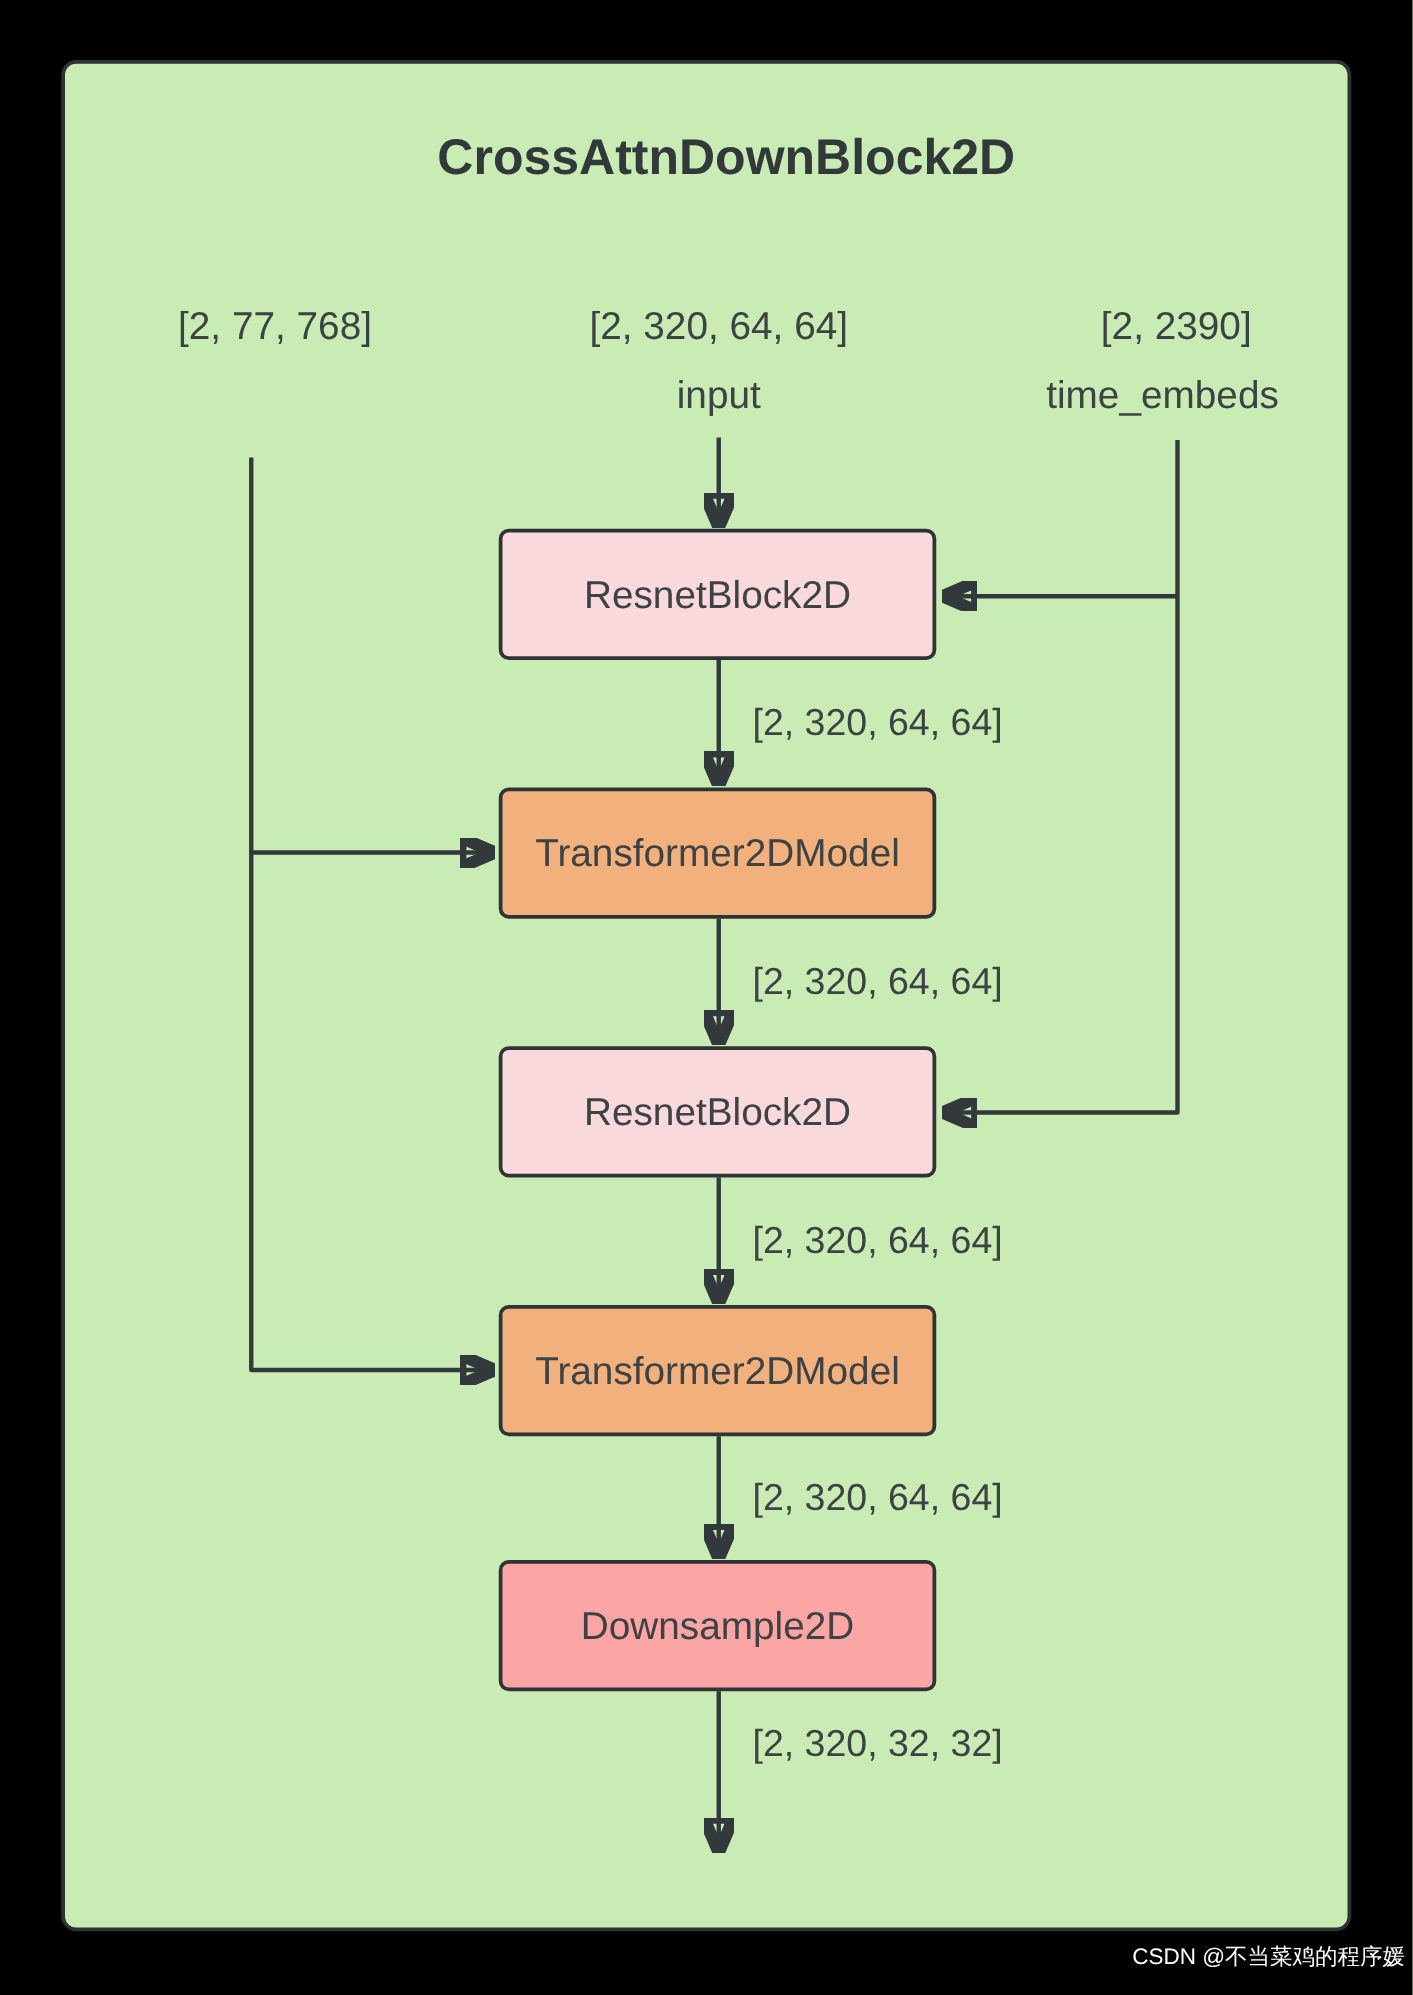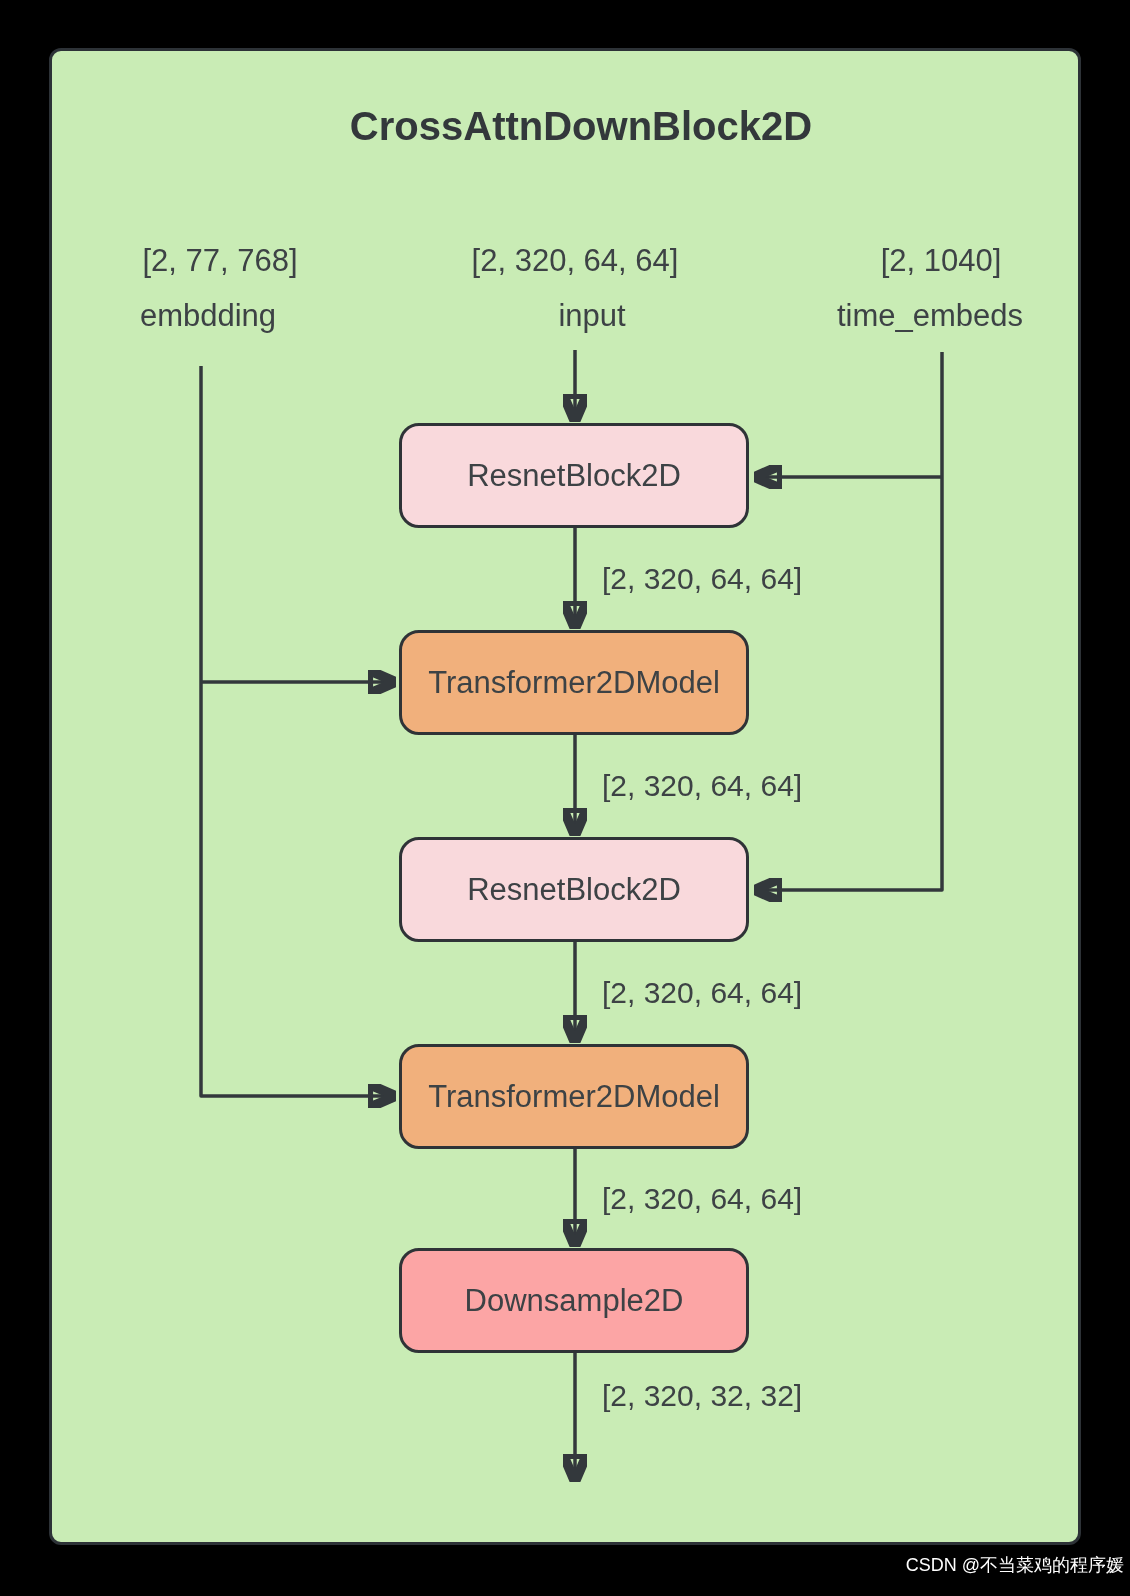--- a/index.html
+++ b/index.html
@@ -51,21 +51,21 @@
     font-size:30px;
     color:var(--text);
     line-height:40px;
     white-space:nowrap;
     text-align:left;
   }
   .block{
     position:absolute;
     left:399px;width:350px;height:105px;
     border:3px solid var(--box-border);
-    border-radius:20px;
+    border-radius:8px;
     display:flex;align-items:center;justify-content:center;
     font-size:31px;
     color:var(--text);
   }
   svg.wires{
     position:absolute;left:0;top:0;
     width:1130px;height:1596px;
     color:var(--line);
     pointer-events:none;
   }
@@ -112,27 +112,26 @@
   <path d="M201,682 H395" marker-end="url(#arrow)"></path>
 
   <path d="M942,352 V890 H755" marker-end="url(#arrow)"></path>
   <path d="M942,477 H755" marker-end="url(#arrow)"></path>
 </svg>
 
 <div class="title">CrossAttnDownBlock2D</div>
 
 <div class="lbl" style="left:70px;top:242px;width:300px;">[2, 77, 768]</div>
 <div class="lbl" style="left:58px;top:297px;width:300px;">
-  <div>embdding</div>
 </div>
 
 <div class="lbl" style="left:425px;top:242px;width:300px;">[2, 320, 64, 64]</div>
-<div class="lbl" style="left:442px;top:297px;width:300px;">input</div>
+<div class="lbl" style="left:425px;top:297px;width:300px;">input</div>
 
-<div class="lbl" style="left:791px;top:242px;width:300px;">[2, 1040]</div>
+<div class="lbl" style="left:791px;top:242px;width:300px;">[2, 2390]</div>
 <div class="lbl" style="left:780px;top:297px;width:300px;">time_embeds</div>
 
 <div class="block" style="top: 423px; background-color: rgb(249, 217, 220);">ResnetBlock2D</div>
 <div class="block" style="top: 630px; background-color: rgb(241, 176, 124);">Transformer2DModel</div>
 <div class="block" style="top: 837px; background-color: rgb(249, 217, 220);">ResnetBlock2D</div>
 <div class="block" style="top: 1044px; background-color: rgb(241, 176, 124);">Transformer2DModel</div>
 <div class="block" style="top: 1248px; background-color: #fca5a5;">Downsample2D</div>
 
 <div class="edge-label" style="top:559px;">[2, 320, 64, 64]</div>
 <div class="edge-label" style="top:766px;">[2, 320, 64, 64]</div>

